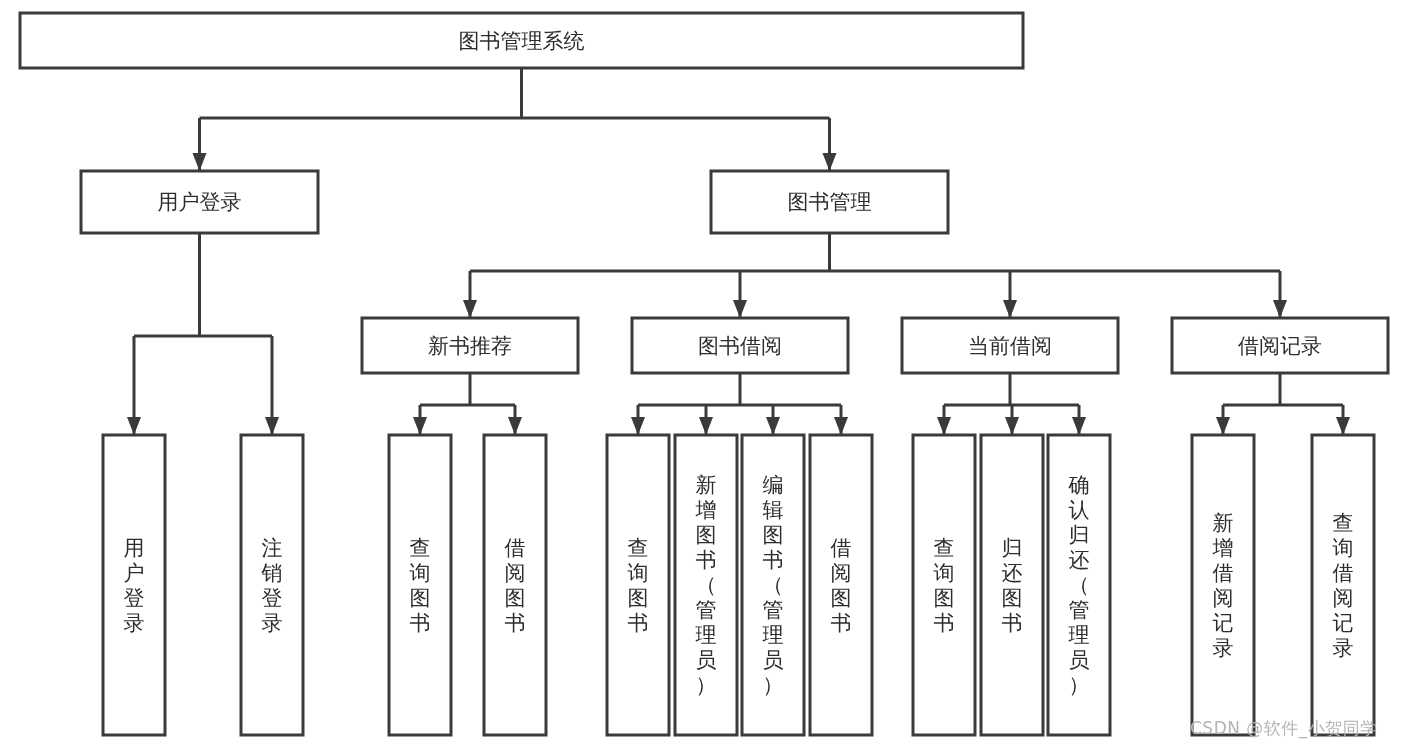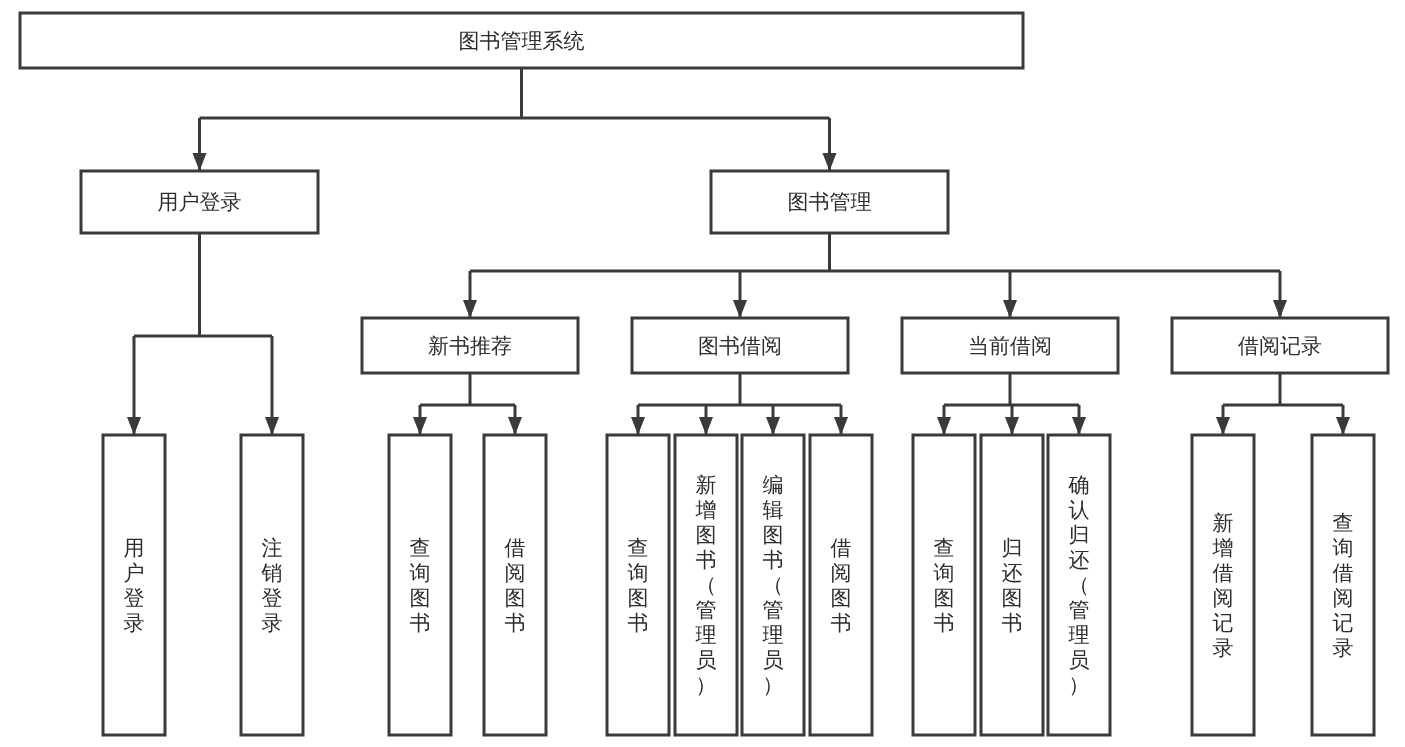--- a/index.html
+++ b/index.html
@@ -274,13 +274,14 @@
           <rect x="1312" y="435" width="62" height="300" class="node-rect"></rect>
           <text x="1343" y="523.5" class="node-label-v-char">查</text>
           <text x="1343" y="548.5" class="node-label-v-char">询</text>
           <text x="1343" y="573.5" class="node-label-v-char">借</text>
           <text x="1343" y="598.5" class="node-label-v-char">阅</text>
           <text x="1343" y="623.5" class="node-label-v-char">记</text>
           <text x="1343" y="648.5" class="node-label-v-char">录</text>
         </g>
       </g>
   </svg>
+  <div class="watermark-text" id="watermark" style="left: 1190px; top: 717px;">CSDN @软件_小贺同学</div>
 </div>
 
 </body></html>

